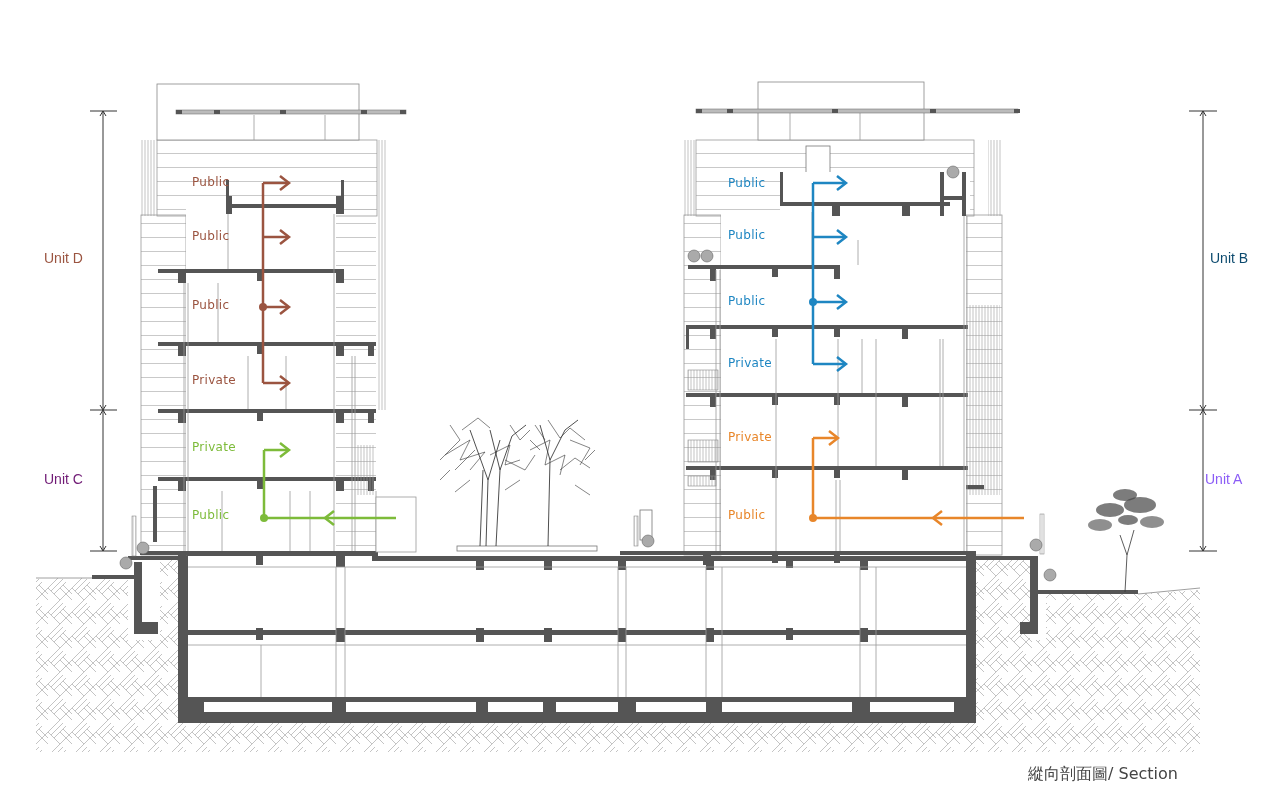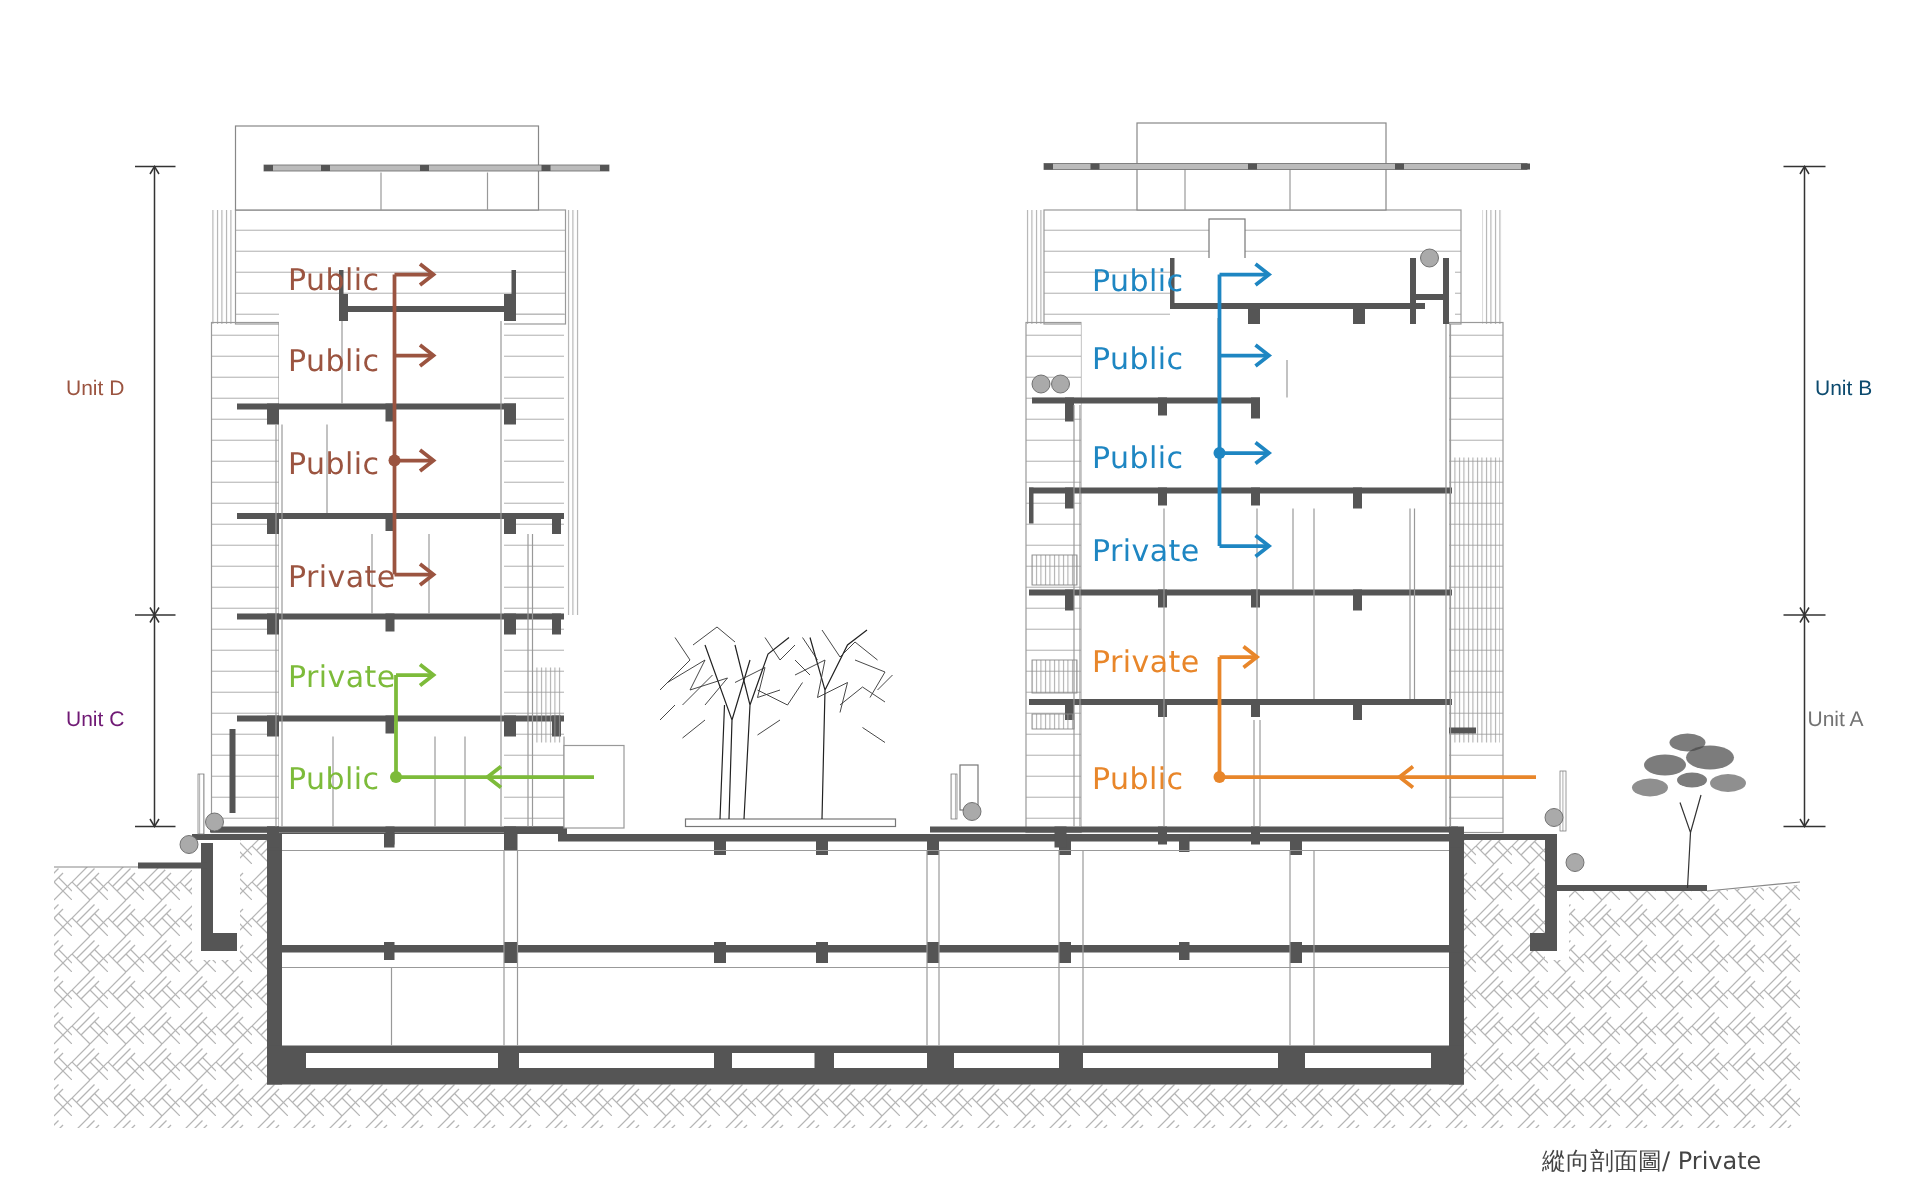--- a/index.html
+++ b/index.html
@@ -1,18 +1,18 @@
 <!DOCTYPE html>
 <html><head>
 <meta charset="utf-8">
 <style>
   html, body { margin: 0; padding: 0; background: #ffffff; }
   body { width: 1280px; height: 791px; position: relative; overflow: hidden; font-family: "DejaVu Sans", sans-serif; }
   #diagram { position: absolute; left: 0; top: 0; width: 1280px; height: 791px; }
-  .lbl { position: absolute; font-family: "DejaVu Sans", sans-serif; font-size: 20px; letter-spacing: 0.3px; white-space: nowrap; line-height: 1; }
+  .lbl { position: absolute; font-family: "DejaVu Sans", sans-serif; font-size: 12px; letter-spacing: 0.3px; white-space: nowrap; line-height: 1; }
   .unit-lbl { position: absolute; font-family: Liberation Sans, sans-serif; font-size: 14px; white-space: nowrap; line-height: 1; }
   .caption { position: absolute; left: 1028px; top: 764px; font-family: "DejaVu Sans", sans-serif; font-size: 16px; color: #444444; white-space: nowrap; }
 </style>
 </head>
 <body>
 
 <svg id="diagram" width="1280" height="791" viewBox="0 0 1280 791" xmlns="http://www.w3.org/2000/svg">
   <defs>
     <pattern id="hatch" width="24" height="24" patternUnits="userSpaceOnUse">
       <rect width="24" height="24" fill="#ffffff"></rect>
@@ -333,31 +333,31 @@
     <line x1="813" y1="518" x2="813" y2="438"></line>
     <line x1="813" y1="438" x2="837" y2="438"></line>
       <path d="M829 431 L838 438 L829 445"></path>
     <circle cx="813" cy="518" r="4" fill="#e8862a" stroke="none"></circle>
   </g>
 </svg>
 
 <div class="unit-lbl" style="left:44px; top:251px; color:#9b5440;">Unit D</div>
 <div class="unit-lbl" style="left:44px; top:472px; color:#701a75;">Unit C</div>
 <div class="unit-lbl" style="left:1210px; top:251px; color:#0c4a6e;">Unit B</div>
-<div class="unit-lbl" style="left:1205px; top:472px; color:#737373;text-align:right;">Unit A</div>
+<div class="unit-lbl" style="left:1205px; top:472px; color:#8b5cf6;text-align:right;">Unit A</div>
 
 <div class="lbl" style="left:192px; top:176px; color:#9b5440;">Public</div>
 <div class="lbl" style="left:192px; top:230px; color:#9b5440;">Public</div>
 <div class="lbl" style="left:192px; top:299px; color:#9b5440;">Public</div>
 <div class="lbl" style="left:192px; top:374px; color:#9b5440;">Private</div>
 
 <div class="lbl" style="left:192px; top:441px; color:#7dbb3a;">Private</div>
 <div class="lbl" style="left:192px; top:509px; color:#7dbb3a;">Public</div>
 
 <div class="lbl" style="left:728px; top:177px; color:#1e86c2;">Public</div>
 <div class="lbl" style="left:728px; top:229px; color:#1e86c2;">Public</div>
 <div class="lbl" style="left:728px; top:295px; color:#1e86c2;">Public</div>
 <div class="lbl" style="left:728px; top:357px; color:#1e86c2;">Private</div>
 
 <div class="lbl" style="left:728px; top:431px; color:#e8862a;">Private</div>
 <div class="lbl" style="left:728px; top:509px; color:#e8862a;">Public</div>
 
-<div class="caption">縱向剖面圖/ Private</div>
+<div class="caption">縱向剖面圖/ Section</div>
 
 </body></html>

